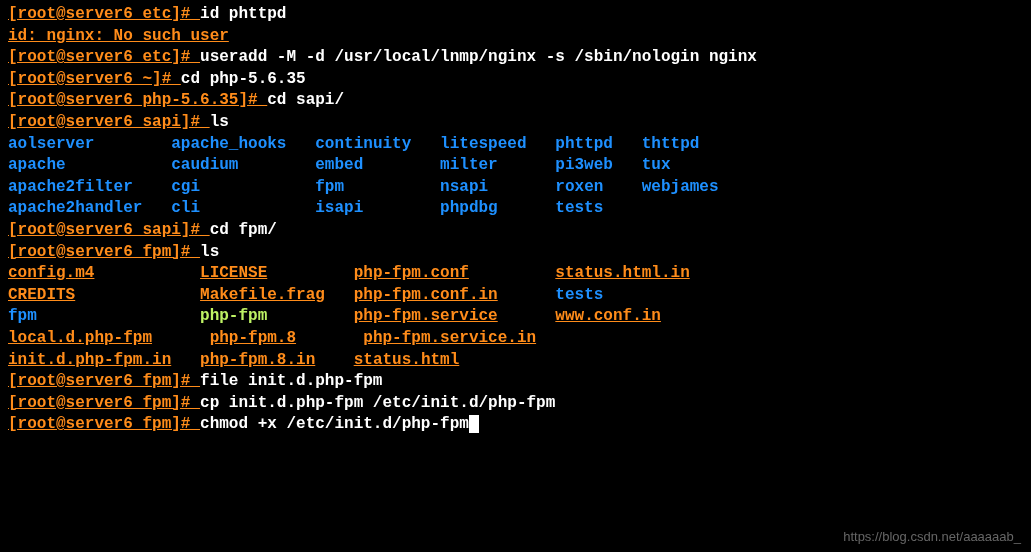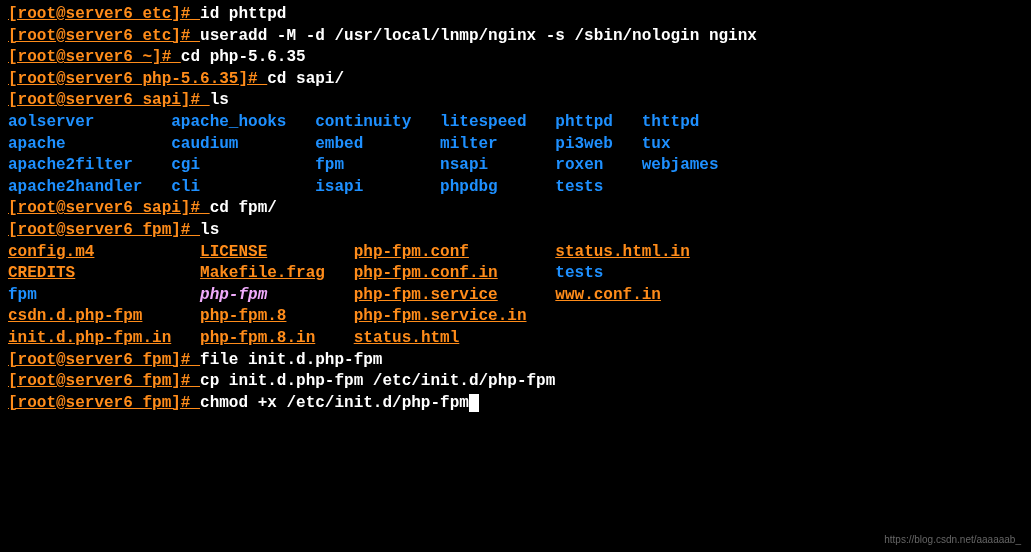--- a/index.html
+++ b/index.html
@@ -12,56 +12,57 @@
       padding: 4px 8px;
       width: 1031px;
       height: 552px;
       overflow: hidden;
       position: relative;
     }
     .line { white-space: pre; }
     .orange { color: #ff8c1a; text-decoration: underline; }
     .white { color: #ffffff; }
     .cyan { color: #1e90ff; }
-    .green { color: #f0abfc; font-style: italic; }
+    .green { color: #bef264; }
     .cursor {
       background: #ffffff;
       display: inline-block;
       width: 10px;
       height: 18px;
       vertical-align: text-bottom;
     }
     .watermark {
       position: absolute;
       bottom: 6px;
       right: 10px;
       color: #666666;
-      font-size: 10px;
+      font-size: 13px;
       font-weight: normal;
       font-family: sans-serif;
     }
   </style>
 </head>
 <body>
 
 <div>
 <div class="line"><span class="orange">[root@server6 etc]# </span><span class="white">id phttpd</span></div>
+<div class="line orange">id: nginx: No such user</div>
 <div class="line"><span class="orange">[root@server6 etc]# </span><span class="white">useradd -M -d /usr/local/lnmp/nginx -s /sbin/nologin nginx</span></div>
 <div class="line"><span class="orange">[root@server6 ~]# </span><span class="white">cd php-5.6.35</span></div>
 <div class="line"><span class="orange">[root@server6 php-5.6.35]# </span><span class="white">cd sapi/</span></div>
 <div class="line"><span class="orange">[root@server6 sapi]# </span><span class="white">ls</span></div>
 <div class="line"><span class="cyan">aolserver</span><span>        </span><span class="cyan">apache_hooks</span><span>   </span><span class="cyan">continuity</span><span>   </span><span class="cyan">litespeed</span><span>   </span><span class="cyan">phttpd</span><span>   </span><span class="cyan">thttpd</span></div>
 <div class="line"><span class="cyan">apache</span><span>           </span><span class="cyan">caudium</span><span>        </span><span class="cyan">embed</span><span>        </span><span class="cyan">milter</span><span>      </span><span class="cyan">pi3web</span><span>   </span><span class="cyan">tux</span></div>
 <div class="line"><span class="cyan">apache2filter</span><span>    </span><span class="cyan">cgi</span><span>            </span><span class="cyan">fpm</span><span>          </span><span class="cyan">nsapi</span><span>       </span><span class="cyan">roxen</span><span>    </span><span class="cyan">webjames</span></div>
 <div class="line"><span class="cyan">apache2handler</span><span>   </span><span class="cyan">cli</span><span>            </span><span class="cyan">isapi</span><span>        </span><span class="cyan">phpdbg</span><span>      </span><span class="cyan">tests</span></div>
 <div class="line"><span class="orange">[root@server6 sapi]# </span><span class="white">cd fpm/</span></div>
 <div class="line"><span class="orange">[root@server6 fpm]# </span><span class="white">ls</span></div>
 <div class="line"><span class="orange">config.m4</span><span>           </span><span class="orange">LICENSE</span><span>         </span><span class="orange">php-fpm.conf</span><span>         </span><span class="orange">status.html.in</span></div>
 <div class="line"><span class="orange">CREDITS</span><span>             </span><span class="orange">Makefile.frag</span><span>   </span><span class="orange">php-fpm.conf.in</span><span>      </span><span class="cyan">tests</span></div>
 <div class="line"><span class="cyan">fpm</span><span>                 </span><span class="green">php-fpm</span><span>         </span><span class="orange">php-fpm.service</span><span>      </span><span class="orange">www.conf.in</span></div>
-<div class="line"><span class="orange">csdn.d.php-fpm</span><span>      </span><span class="orange">php-fpm.8</span><span>       </span><span class="orange">php-fpm.service.in</span></div>
+<div class="line"><span class="orange">local.d.php-fpm</span><span>      </span><span class="orange">php-fpm.8</span><span>       </span><span class="orange">php-fpm.service.in</span></div>
 <div class="line"><span class="orange">init.d.php-fpm.in</span><span>   </span><span class="orange">php-fpm.8.in</span><span>    </span><span class="orange">status.html</span></div>
 <div class="line"><span class="orange">[root@server6 fpm]# </span><span class="white">file init.d.php-fpm</span></div>
 <div class="line"><span class="orange">[root@server6 fpm]# </span><span class="white">cp init.d.php-fpm /etc/init.d/php-fpm</span></div>
 <div class="line"><span class="orange">[root@server6 fpm]# </span><span class="white">chmod +x /etc/init.d/php-fpm</span><span class="cursor"></span></div>
 </div>
 
 <div class="watermark">https://blog.csdn.net/aaaaaab_</div>
 
 </body></html>

